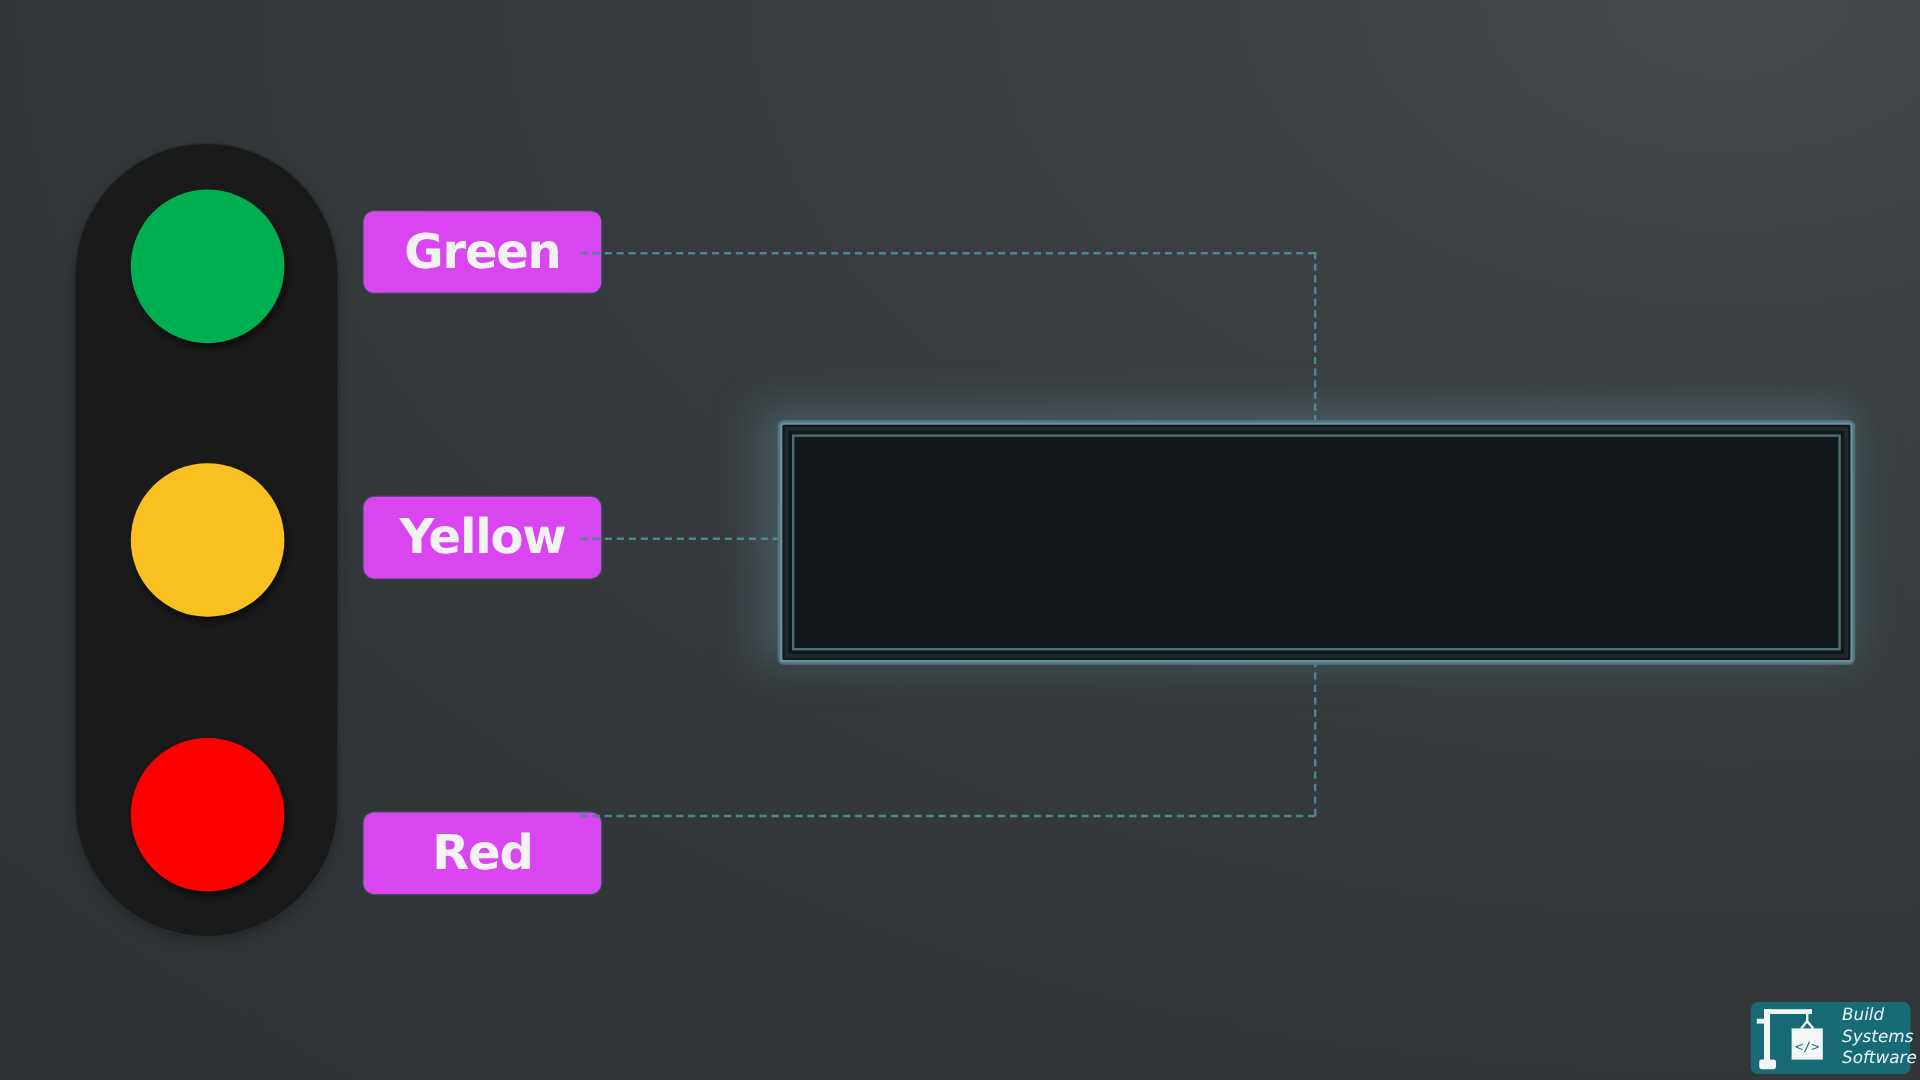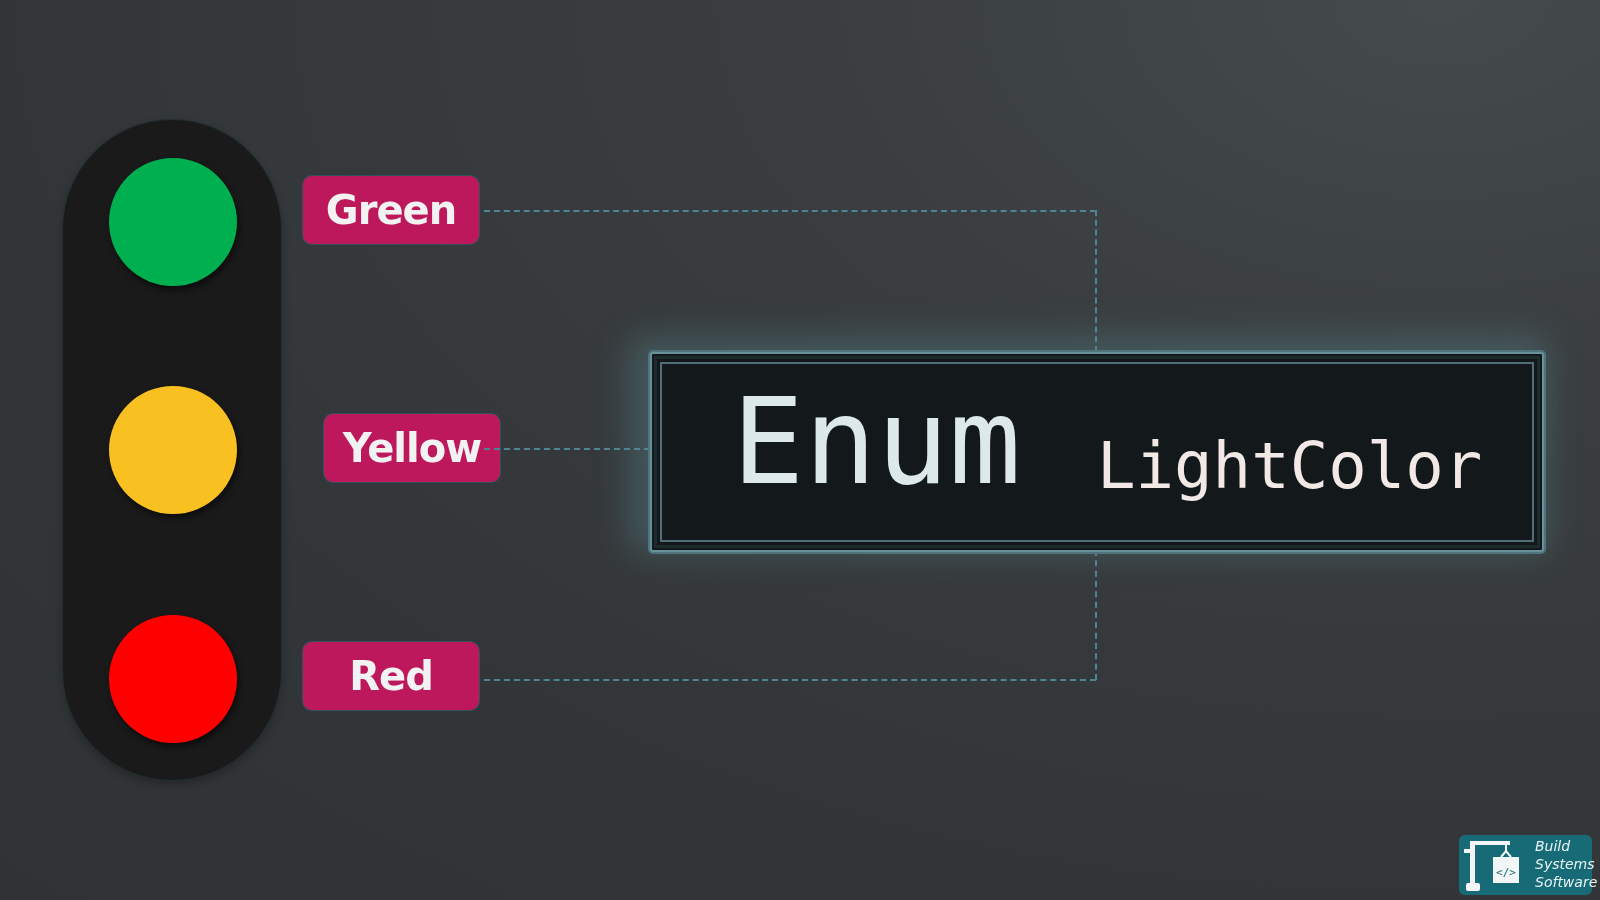--- a/index.html
+++ b/index.html
@@ -11,22 +11,22 @@
   .housing {
     position:absolute; left:63px; top:120px; width:218px; height:660px;
     background:#1a1a1a; border-radius:109px;
     box-shadow: 0 0 0 1px #223034, 0 4px 10px rgba(0,0,0,0.3);
   }
   .lamp {
     position:absolute; left:46px; width:128px; height:128px; border-radius:50%;
     box-shadow: 2px 4px 6px rgba(0,0,0,0.55);
   }
   .label {
-    position:absolute; left:303px; width:176px; height:68px;
-    background:#be185d; border-radius:9px;
+    position:absolute; left:303px; width:198px; height:68px;
+    background:#d946ef; border-radius:9px;
     color:#f2f2f2; font-family:"DejaVu Sans", sans-serif; font-weight:bold;
     font-size:40px; letter-spacing:-1px;
     display:flex; align-items:center; justify-content:center;
     box-shadow: 0 0 0 1px #33525a;
   }
   .hline { position:absolute; height:0; border-top:2px dashed #4f8593; }
   .vline { position:absolute; width:0; border-left:2px dashed #4f8593; }
   .enum-glow {
     position:absolute; left:628px; top:336px; width:920px; height:218px;
     background: rgba(90,140,150,0.35);
@@ -70,34 +70,32 @@
 </head>
 <body>
 
 <div class="housing">
   <div class="lamp" style="top:38px;background:#00b050;"></div>
   <div class="lamp" style="top:266px;background:#f8c020;"></div>
   <div class="lamp" style="top:495px;background:#ff0000;"></div>
 </div>
 
 <div class="label" style="top:176px;">Green</div>
-<div class="label" style="top:414px;margin-left:21px;">Yellow</div>
-<div class="label" style="top:642px;">Red</div>
+<div class="label" style="top:414px;">Yellow</div>
+<div class="label" style="top:677px;">Red</div>
 
 <div class="hline" style="left:484px; top:210px; width:612px;"></div>
 <div class="vline" style="left:1095px; top:210px; height:142px;"></div>
 <div class="hline" style="left:484px; top:448px; width:166px;"></div>
 <div class="vline" style="left:1095px; top:550px; height:130px;"></div>
 <div class="hline" style="left:484px; top:679px; width:612px;"></div>
 
 <div class="enum-glow"></div>
 <div class="enum-box">
   <div class="enum-inner"></div>
-  <div class="enum-keyword">Enum</div>
-  <div class="enum-name">LightColor</div>
 </div>
 
 <div class="logo">
   <svg width="70" height="60" viewBox="0 0 70 60" style="position:absolute;left:2px;top:0;">
     <rect x="9" y="6" width="5" height="46" fill="#f2f6f7"></rect>
     <rect x="5" y="48" width="14" height="8" rx="2" fill="#f2f6f7"></rect>
     <rect x="9" y="6" width="40" height="4" fill="#f2f6f7"></rect>
     <rect x="3" y="14" width="6" height="4" fill="#f2f6f7"></rect>
     <path d="M45 10 L45 16 M40 22 L45 16 L50 22" stroke="#f2f6f7" stroke-width="2" fill="none"></path>
     <rect x="32" y="22" width="26" height="26" fill="#f2f6f7"></rect>

